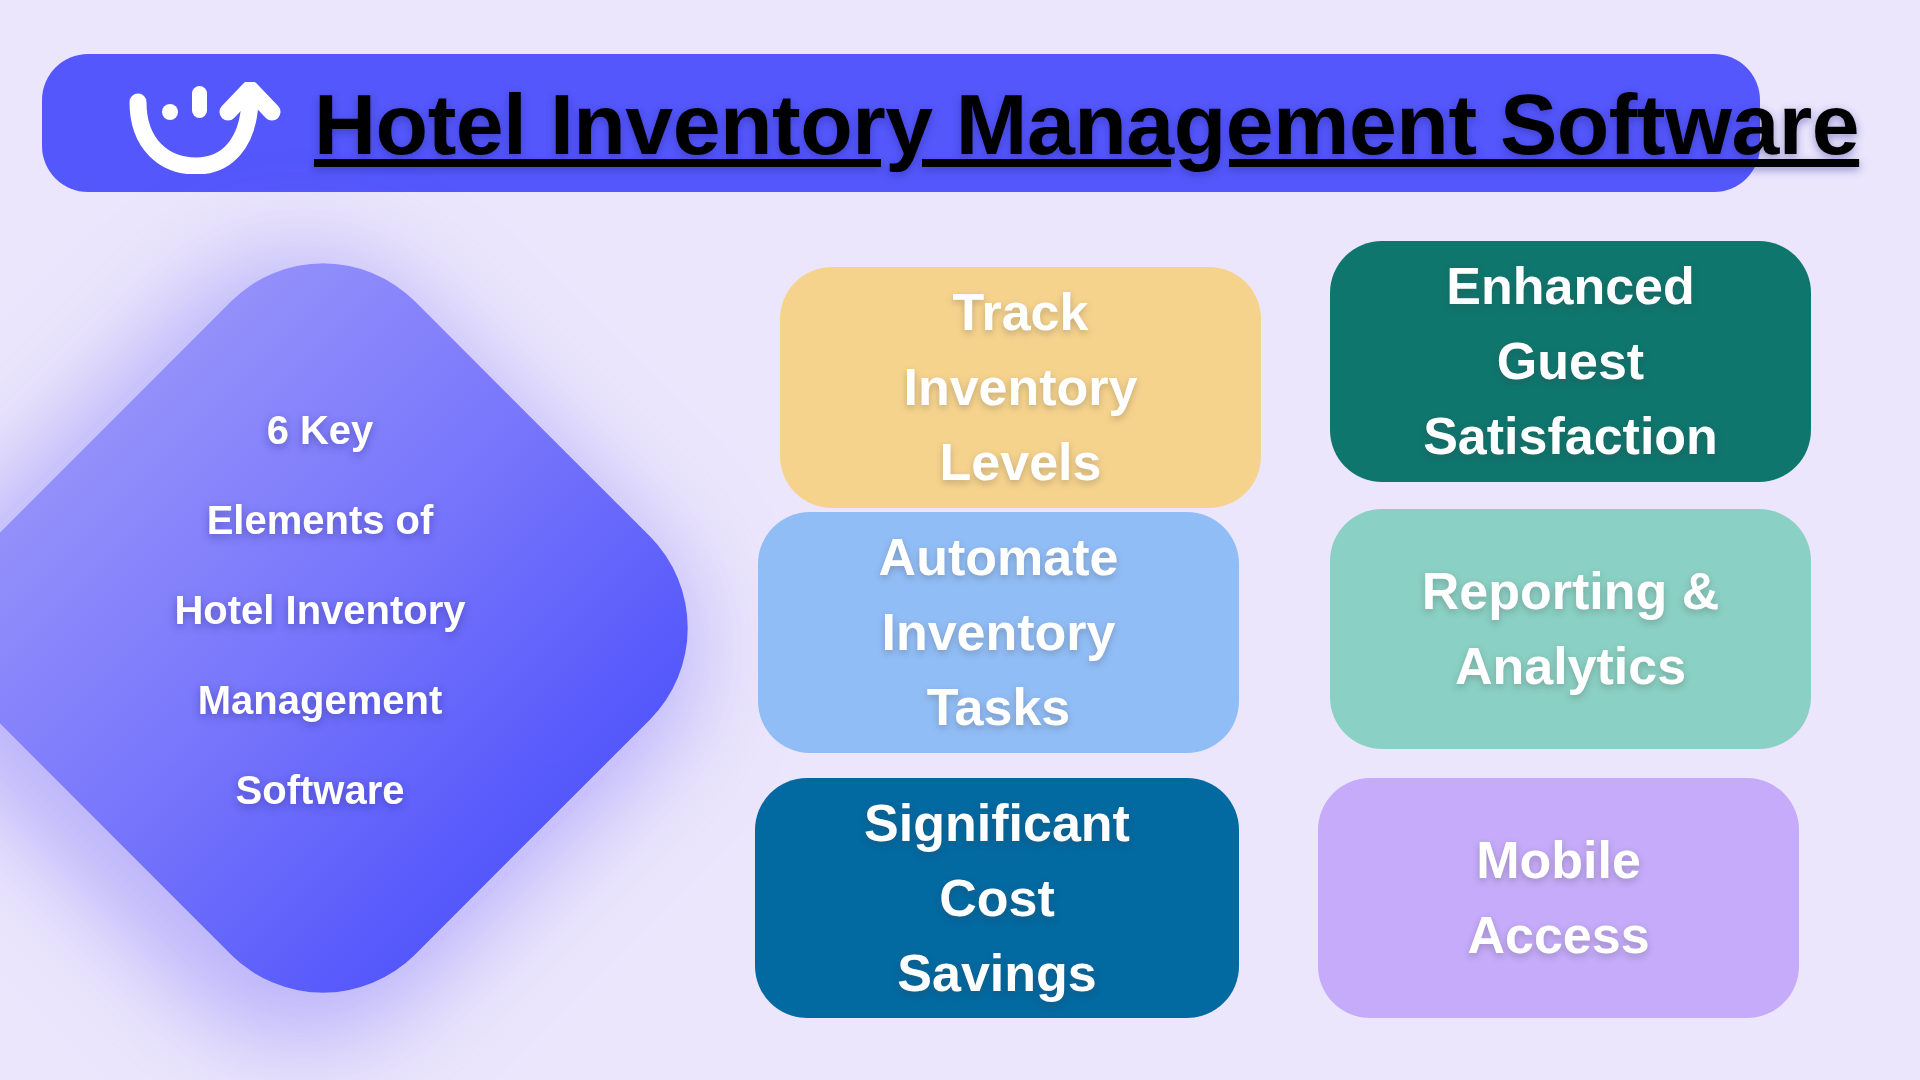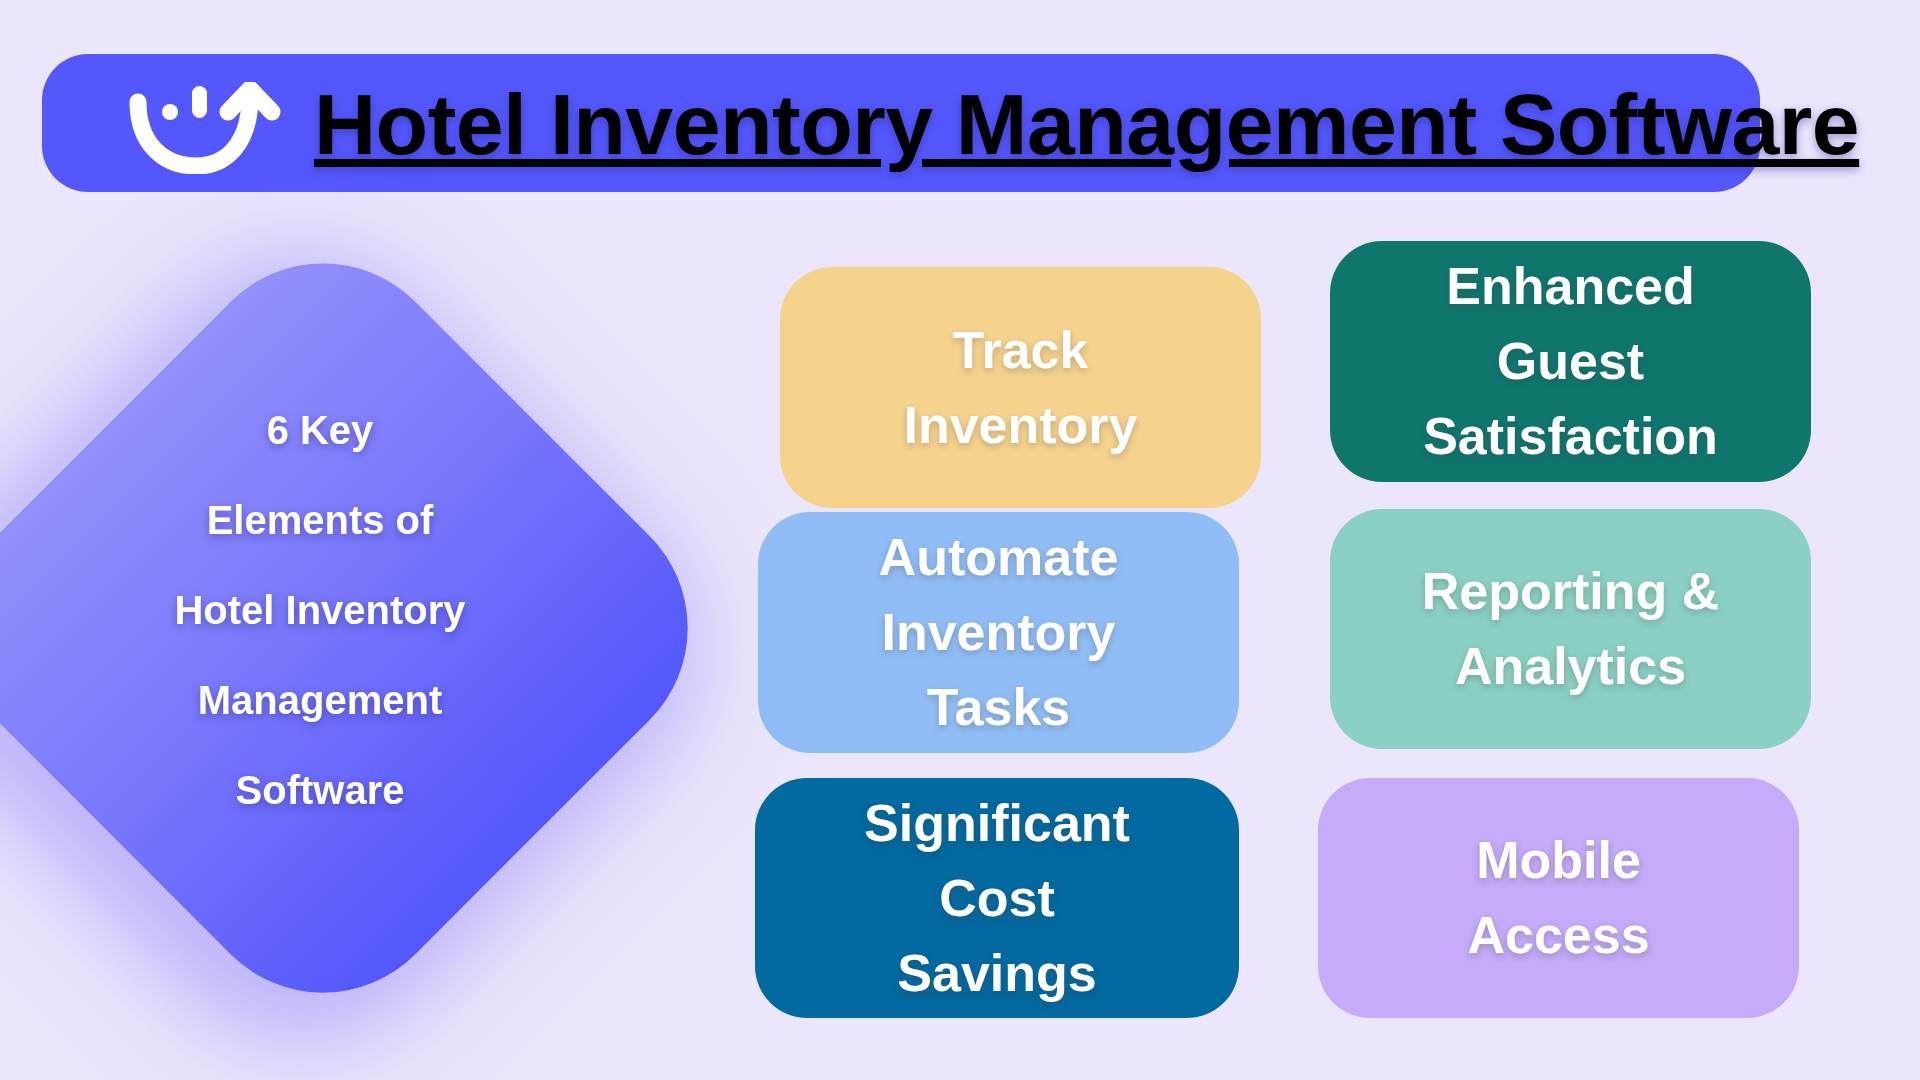--- a/index.html
+++ b/index.html
@@ -133,20 +133,21 @@
   <span>Elements of</span>
   <span>Hotel Inventory</span>
   <span>Management</span>
   <span>Software</span>
 </div>
 
 <div class="card c1">
   <div class="card-label">
     <span>Track</span>
     <span>Inventory</span>
+    <span>Levels</span>
   </div>
 </div>
 
 <div class="card c2">
   <div class="card-label">
     <span>Automate</span>
     <span>Inventory</span>
     <span>Tasks</span>
   </div>
 </div>

